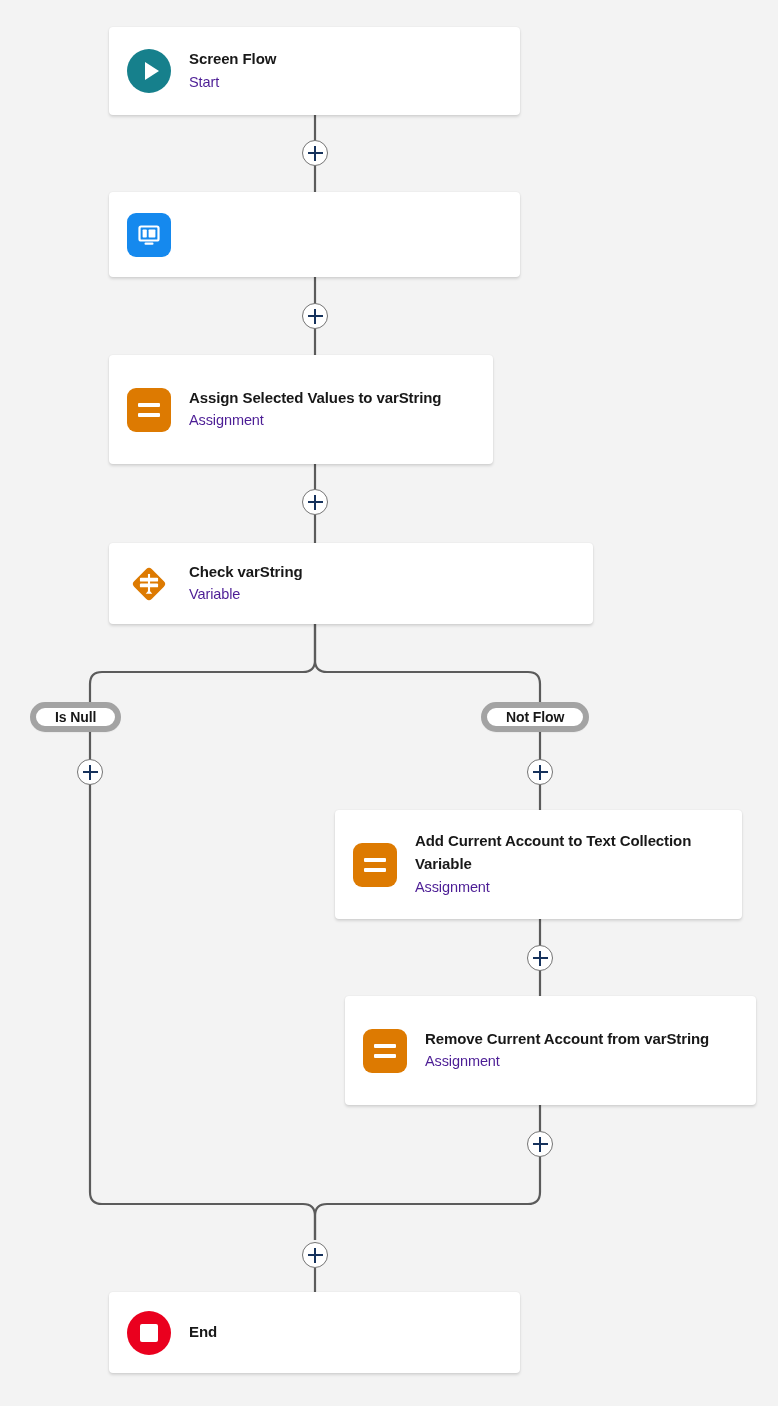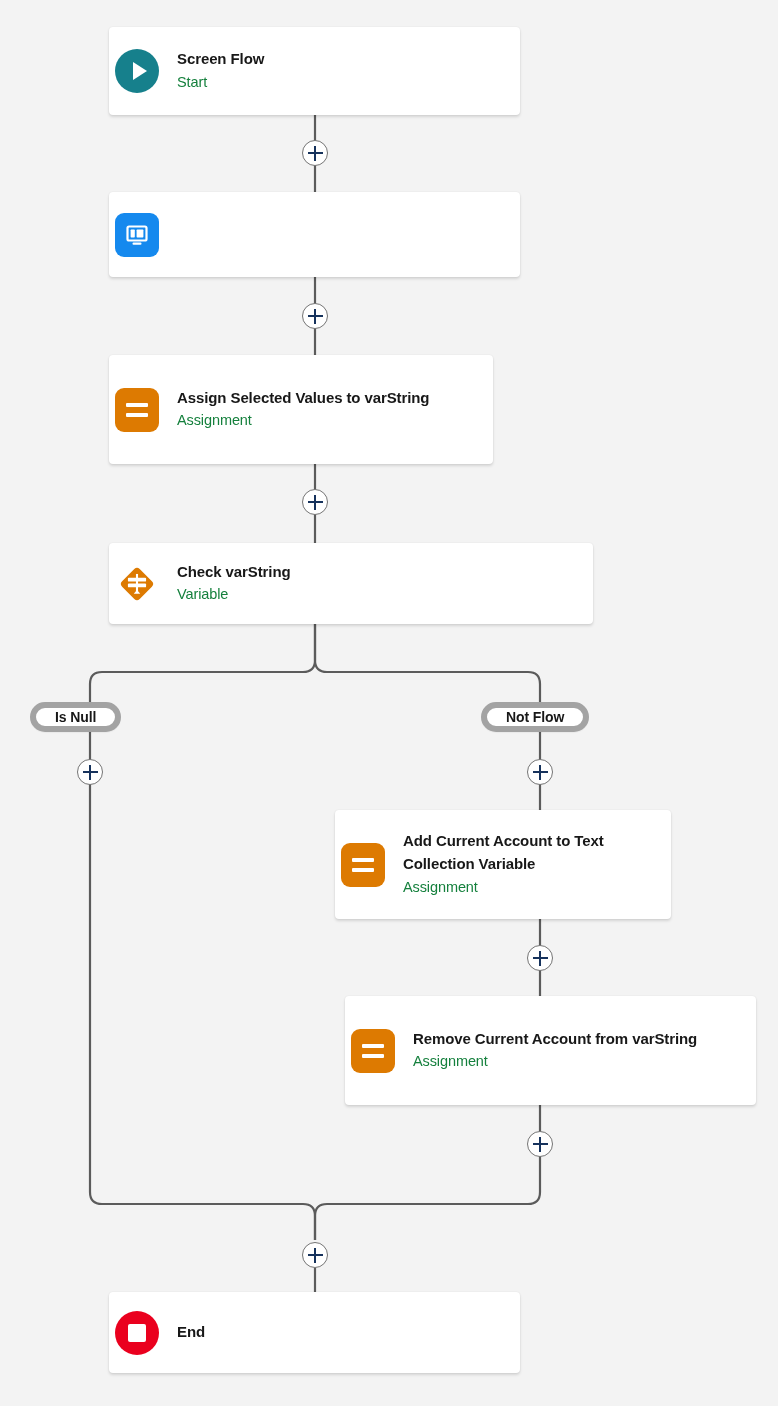--- a/index.html
+++ b/index.html
@@ -41,21 +41,21 @@
   }
 
   
   .node {
     position: absolute;
     background: #ffffff;
     border-radius: 4px;
     box-shadow: 0 2px 3px rgba(0,0,0,0.13), 0 0 2px rgba(0,0,0,0.07);
     display: flex;
     align-items: center;
-    padding: 0 6px;
+    padding: 0 18px;
     cursor: pointer;
   }
   .node-icon-wrap {
     flex: 0 0 auto;
     width: 44px;
     height: 44px;
     display: flex;
     align-items: center;
     justify-content: center;
     margin-right: 18px;
@@ -69,21 +69,21 @@
   .node-title {
     font-size: 15px;
     font-weight: bold;
     color: #181818;
     line-height: 1.52;
     letter-spacing: -0.1px;
   }
   .node-subtitle {
     font-size: 14.5px;
     font-weight: normal;
-    color: #15803d;
+    color: #4c1d95;
     line-height: 1.6;
     letter-spacing: -0.1px;
   }
 
   
   .ic-start {
     width: 44px; height: 44px;
     border-radius: 50%;
     background: #16808c;
     display: flex; align-items: center; justify-content: center;
@@ -238,21 +238,21 @@
               <rect x="13.5" y="22.4" width="19" height="4.1" rx="1" fill="#fff"></rect>
               <path d="M23 29.2 L26.4 33.2 L19.6 33.2 Z" fill="#fff"></path>
             </svg>
           </span>
         </span>
         <div class="node-text">
           <div class="node-title">Check varString</div>
           <div class="node-subtitle">Variable</div>
         </div>
       </div>
-      <div class="node" style="left: 335px; top: 810px; width: 336px; height: 109px;">
+      <div class="node" style="left: 335px; top: 810px; width: 407px; height: 109px;">
         <span class="node-icon-wrap">
           <span class="ic-assign">
             <span class="bar"></span>
             <span class="bar"></span>
           </span>
         </span>
         <div class="node-text">
           <div class="node-title">Add Current Account to Text Collection Variable</div>
           <div class="node-subtitle">Assignment</div>
         </div>

